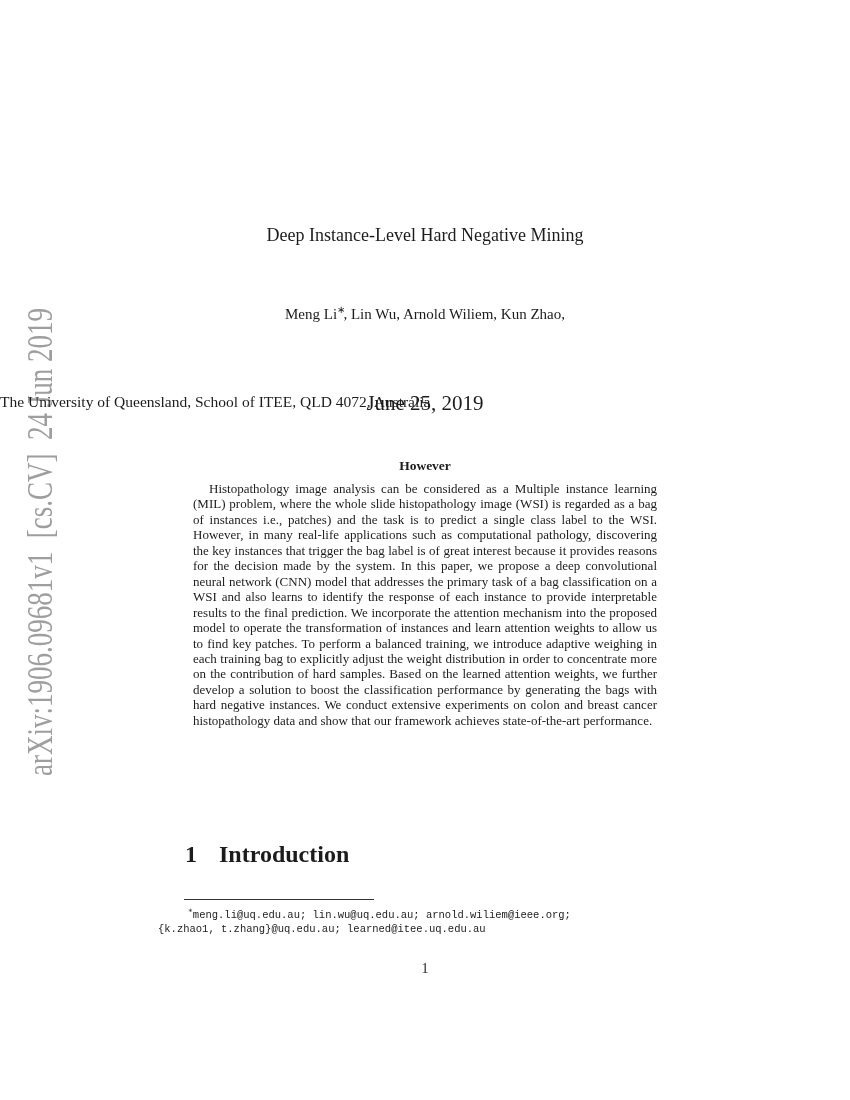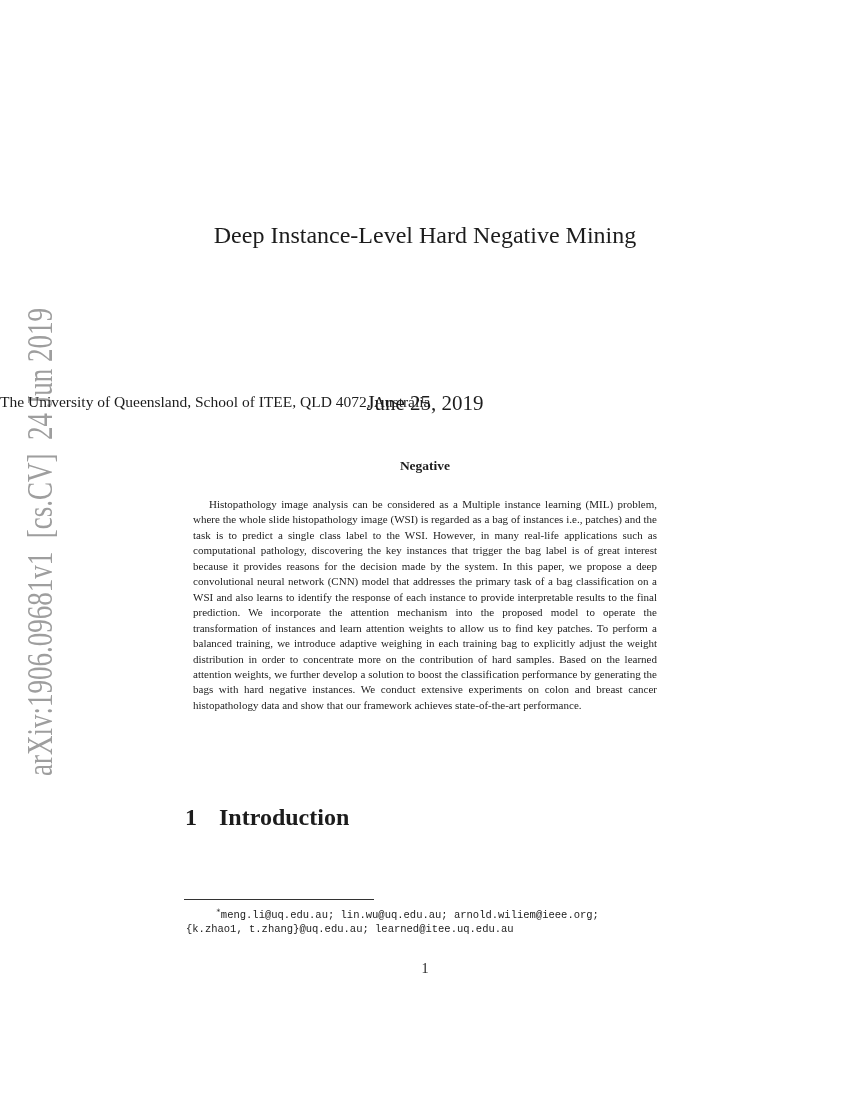--- a/index.html
+++ b/index.html
@@ -27,21 +27,21 @@
     transform: rotate(-90deg) scaleY(1.35);
     transform-origin: center center;
     font-size: 27px;
     color: #9e9e9e;
     white-space: pre;
   }
   .title {
     position: absolute;
     top: 220px; left: 0; right: 0;
     text-align: center;
-    font-size: 24px;
+    font-size: 18px;
     font-weight: normal;
     line-height: 30px;
     margin: 0;
   }
   .title span { display: block; }
   .authors {
     position: absolute;
     top: 299px; left: 0; right: 0;
     text-align: center;
     font-size: 15px;
@@ -64,29 +64,28 @@
     position: absolute;
     top: 458px; left: 0; right: 0;
     text-align: center;
     font-size: 13.5px;
     font-weight: bold;
   }
   .abstract-body {
     position: absolute;
     top: 481px; left: 193px;
     width: 464px;
-    font-size: 11px;
+    font-size: 13px;
     line-height: 15.45px;
     text-align: justify;
     text-indent: 16px;
-    margin-top: 16px;
   }
   .section-heading {
     position: absolute;
-    top: 804px; left: 185px;
+    top: 841px; left: 185px;
     font-size: 24px;
     font-weight: bold;
     margin: 0;
   }
   .section-heading .sec-num { margin-right: 22px; }
   .intro-para {
     position: absolute;
     top: 843px; left: 185px;
     width: 480px;
     font-size: 14px;
@@ -100,21 +99,20 @@
     background: #333333;
   }
   .footnote {
     position: absolute;
     top: 904px; left: 158px;
     width: 514px;
     font-family: "Liberation Mono", monospace;
     font-size: 10.5px;
     line-height: 14.5px;
     color: #1c1c1c;
-    margin-left: 28px;
   }
   .footnote .fn-line1 { padding-left: 30px; }
   .footnote sup { font-size: 8px; }
   .page-number {
     position: absolute;
     top: 961px; left: 0; right: 0;
     text-align: center;
     font-size: 14px;
   }
 </style>
@@ -123,27 +121,28 @@
 
 <div class="page">
 
   <div class="arxiv-stamp">arXiv:1906.09681v1  [cs.CV]  24 Jun 2019</div>
 
   <h1 class="title">
     <span>Deep Instance-Level Hard Negative Mining</span>
   </h1>
 
   <div class="authors">
+    <div><span>Meng Li</span><sup>∗</sup><span>, Lin Wu, Arnold Wiliem, Kun Zhao,</span></div>
   </div>
 
   <div class="affiliation">The University of Queensland, School of ITEE, QLD 4072, Australia</div>
 
   <div class="date">June 25, 2019</div>
 
-  <div class="abstract-heading">Negative</div>
+  <div class="abstract-heading">However</div>
 
   <div class="abstract-body">Histopathology image analysis can be considered as a Multiple instance learning (MIL) problem, where the whole slide histopathology image (WSI) is regarded as a bag of instances i.e., patches) and the task is to predict a single class label to the WSI. However, in many real-life applications such as computational pathology, discovering the key instances that trigger the bag label is of great interest because it provides reasons for the decision made by the system. In this paper, we propose a deep convolutional neural network (CNN) model that addresses the primary task of a bag classification on a WSI and also learns to identify the response of each instance to provide interpretable results to the final prediction. We incorporate the attention mechanism into the proposed model to operate the transformation of instances and learn attention weights to allow us to find key patches. To perform a balanced training, we introduce adaptive weighing in each training bag to explicitly adjust the weight distribution in order to concentrate more on the contribution of hard samples. Based on the learned attention weights, we further develop a solution to boost the classification performance by generating the bags with hard negative instances. We conduct extensive experiments on colon and breast cancer histopathology data and show that our framework achieves state-of-the-art performance.</div>
 
   <h2 class="section-heading">
     <span class="sec-num">1</span><span class="sec-title">Introduction</span>
   </h2>
 
 
   <div class="footnote-rule"></div>
 

